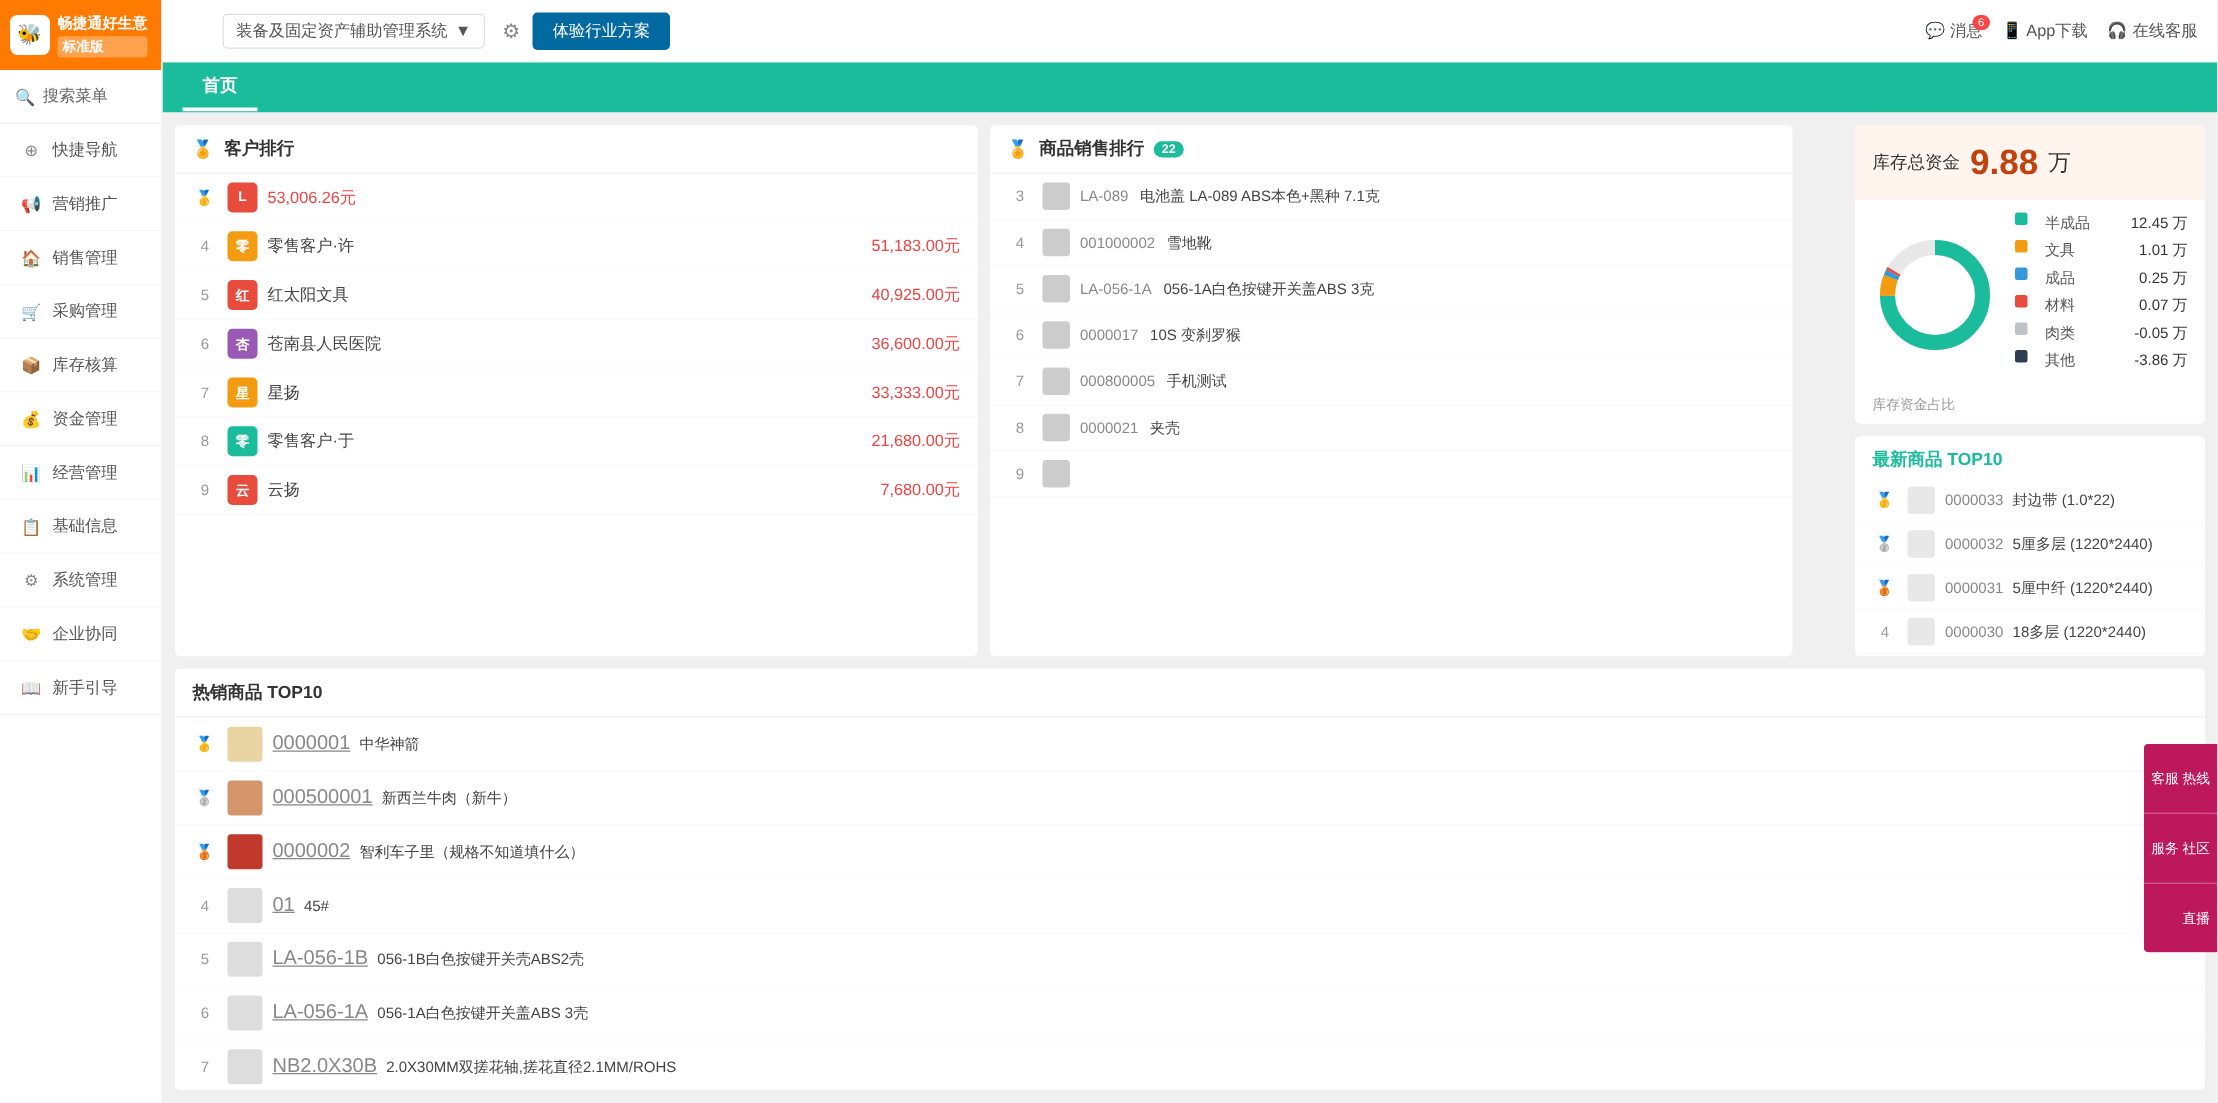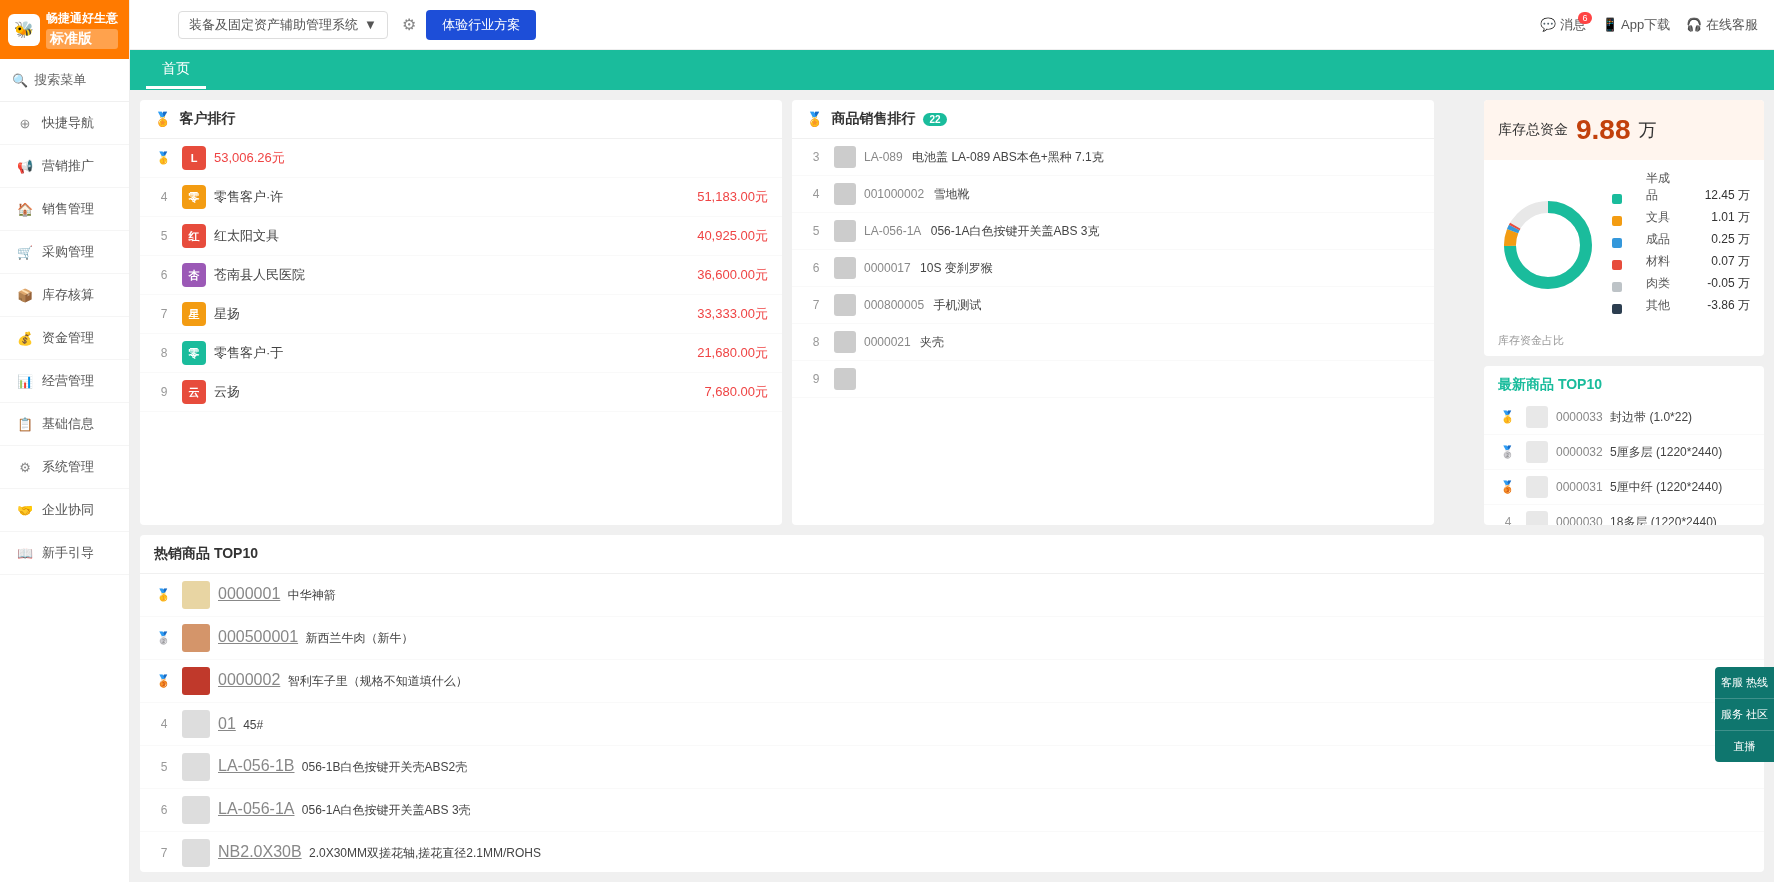--- a/index.html
+++ b/index.html
@@ -28,21 +28,21 @@
       min-height: 50px;
     }
     .sidebar-logo .logo-icon {
       width: 32px; height: 32px;
       background: #fff;
       border-radius: 6px;
       display: flex; align-items: center; justify-content: center;
       color: #ff7a00; font-size: 16px; font-weight: bold;
     }
     .sidebar-logo .logo-badge {
-      font-size: 14px; background: rgba(255,255,255,0.3); padding: 1px 4px; border-radius: 3px; margin-top: 2px;
+      font-size: 11px; background: rgba(255,255,255,0.3); padding: 1px 4px; border-radius: 3px; margin-top: 2px;
     }
     .sidebar-search {
       padding: 8px;
       border-bottom: 1px solid #f0f0f0;
     }
     .sidebar-search-btn {
       display: flex; align-items: center; gap: 6px;
       color: #666; cursor: pointer; padding: 4px;
       font-size: 13px;
     }
@@ -78,21 +78,21 @@
     }
     .system-selector {
       display: flex; align-items: center; gap: 6px;
       border: 1px solid #ddd; border-radius: 4px;
       padding: 4px 10px; cursor: pointer; color: #555;
       font-size: 13px;
       margin-left: 32px;
     }
     .header-gear { color: #888; cursor: pointer; font-size: 16px; margin-left: 4px; }
     .trial-btn {
-      background: #1d4ed8; color: #fff;
+      background: #0369a1; color: #fff;
       border: none; border-radius: 4px;
       padding: 6px 16px; cursor: pointer; font-size: 13px;
     }
     .header-right {
       margin-left: auto;
       display: flex; align-items: center; gap: 16px; color: #555; font-size: 13px;
     }
     .header-badge {
       position: relative; display: inline-block;
     }
@@ -106,21 +106,21 @@
     .tab-bar {
       background: #1abc9c;
       padding: 0 16px;
       display: flex; align-items: center;
       height: 40px;
     }
     .tab-item {
       color: #fff; padding: 8px 16px; cursor: pointer; font-size: 14px;
       border-bottom: 3px solid transparent;
     }
-    .tab-item.active { border-bottom: 3px solid #fff; font-weight: normal; }
+    .tab-item.active { border-bottom: 3px solid #fff; font-weight: bold; }
 
     
     .panel {
       background: #fff;
       border-radius: 4px;
       overflow: hidden;
       display: flex;
       flex-direction: column;
     }
     .panel-header {
@@ -170,21 +170,21 @@
     .inventory-total-unit { font-size: 18px; color: #333; }
 
     .chart-area {
       display: flex; padding: 10px 14px; gap: 14px; align-items: center;
     }
     .donut-chart {
       width: 100px; height: 100px; flex-shrink: 0;
     }
     .chart-legend { flex: 1; }
     .legend-item {
-      display: flex; align-items: flex-end; gap: 24px;
+      display: flex; align-items: flex-start; gap: 14px;
       margin-bottom: 5px; font-size: 12px;
     }
     .legend-dot { width: 10px; height: 10px; border-radius: 2px; flex-shrink: 0; }
     .legend-label { flex: 1; color: #555; }
     .legend-value { color: #333; font-size: 12px; }
     .chart-footer { padding: 4px 14px 8px; font-size: 11px; color: #999; }
 
     
     .newest-panel { overflow-y: auto; flex: 1; }
     .newest-header {
@@ -229,22 +229,22 @@
 
     
     .float-btns {
       position: fixed; right: 0; bottom: 120px;
       display: flex; flex-direction: column;
       border-radius: 4px 0 0 4px;
       overflow: hidden;
       z-index: 999;
     }
     .float-btn {
-      background: #0f766e; color: #fff;
-      padding: 8px 6px; font-size: 11px; text-align: center;
+      background: #be185d; color: #fff;
+      padding: 20px 6px; font-size: 11px; text-align: right;
       cursor: pointer; border-bottom: 1px solid rgba(255,255,255,0.2);
       min-width: 36px;
     }
     .float-btn:last-child { border-bottom: none; }
 
     
     ::-webkit-scrollbar { width: 4px; }
     ::-webkit-scrollbar-track { background: #f1f1f1; }
     ::-webkit-scrollbar-thumb { background: #ccc; border-radius: 2px; }
 

